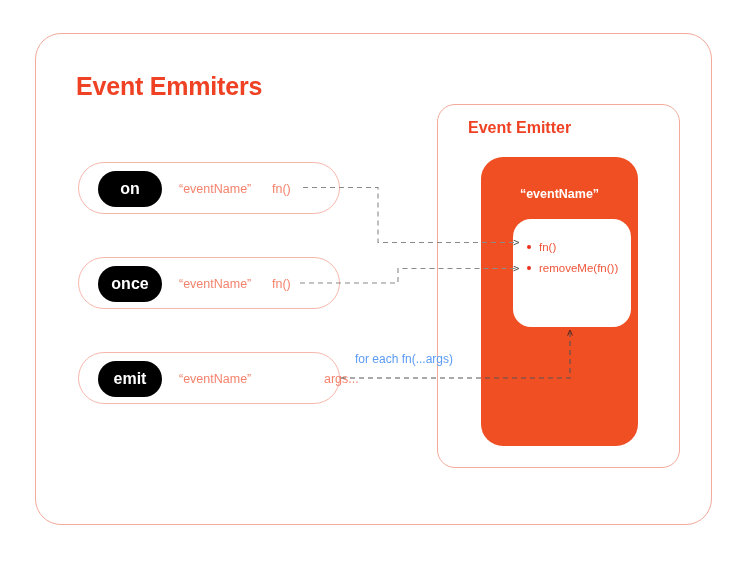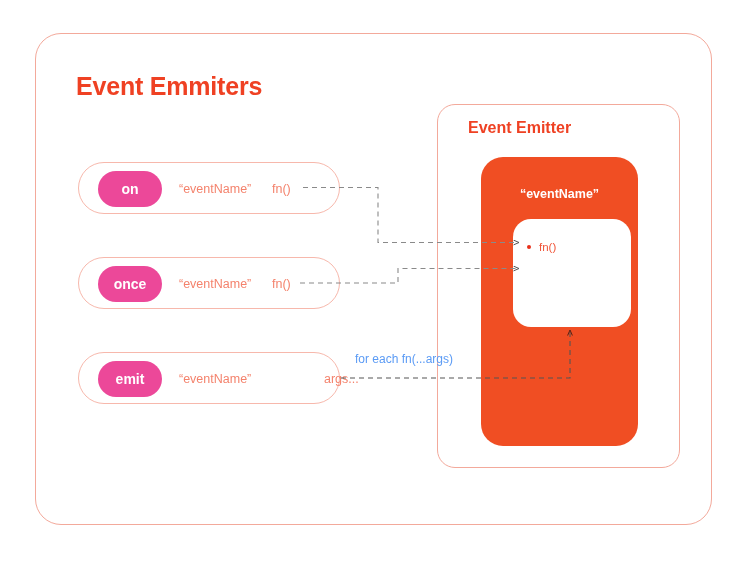--- a/index.html
+++ b/index.html
@@ -62,23 +62,23 @@
   .method-row.row-1 { top: 257px; }
   .method-row.row-2 { top: 352px; }
 
   .method-pill {
     position: absolute;
     left: 19px;
     top: 8px;
     width: 64px;
     height: 36px;
     border-radius: 18px;
-    background: #ec4899;
+    background: #000000;
     color: #ffffff;
-    font-size: 14px;
+    font-size: 16px;
     font-weight: bold;
     display: flex;
     align-items: center;
     justify-content: center;
     box-sizing: border-box;
   }
 
   .method-arg {
     position: absolute;
     top: 0;
@@ -224,20 +224,24 @@
   <div class="emitter-title">Event Emitter</div>
 
   <div class="event-box">
     <div class="event-box-label">“eventName”</div>
 
     <div class="listener-box">
       <ul class="listener-list">
         <li class="listener-item">
           <span class="bullet"></span>
           <span>fn()</span>
+        </li>
+        <li class="listener-item">
+          <span class="bullet"></span>
+          <span>removeMe(fn())</span>
         </li>
       </ul>
     </div>
   </div>
 
   <div class="connector-note">for each fn(...args)</div>
 
   <svg id="connectors" viewBox="0 0 750 566" xmlns="http://www.w3.org/2000/svg">
     <defs>
       <marker id="arrowDark" markerWidth="7" markerHeight="7" refX="6" refY="3" orient="auto" markerUnits="userSpaceOnUse">

